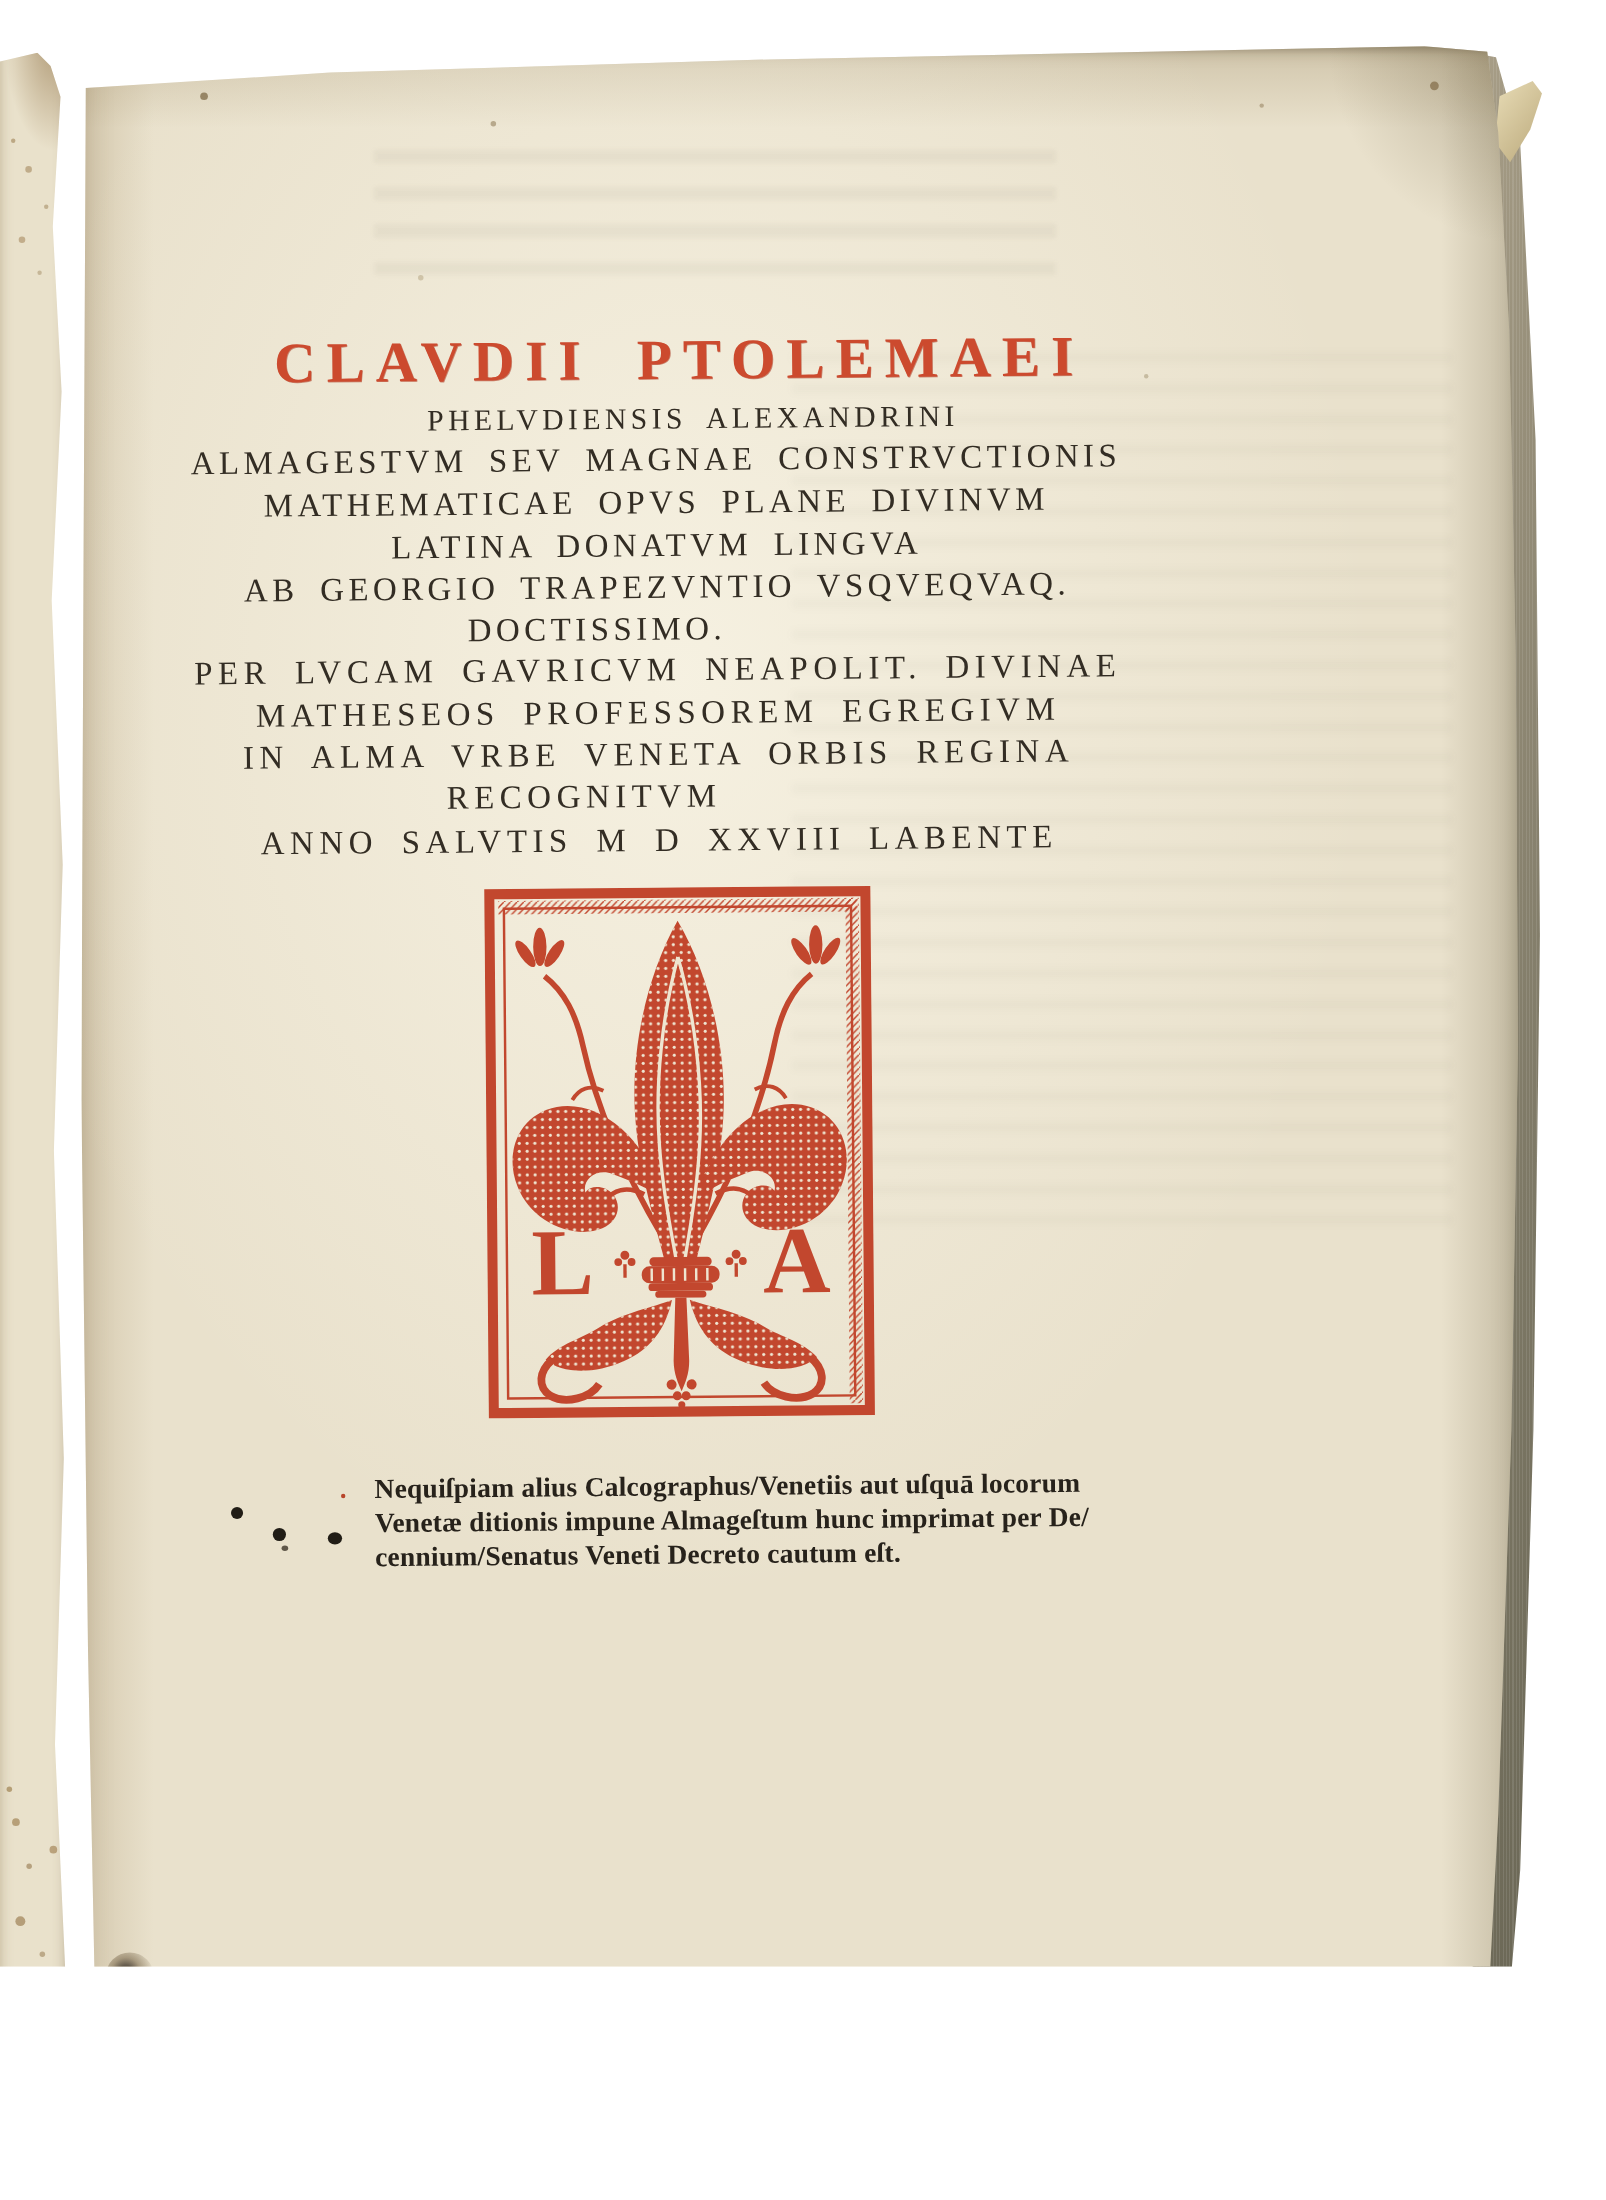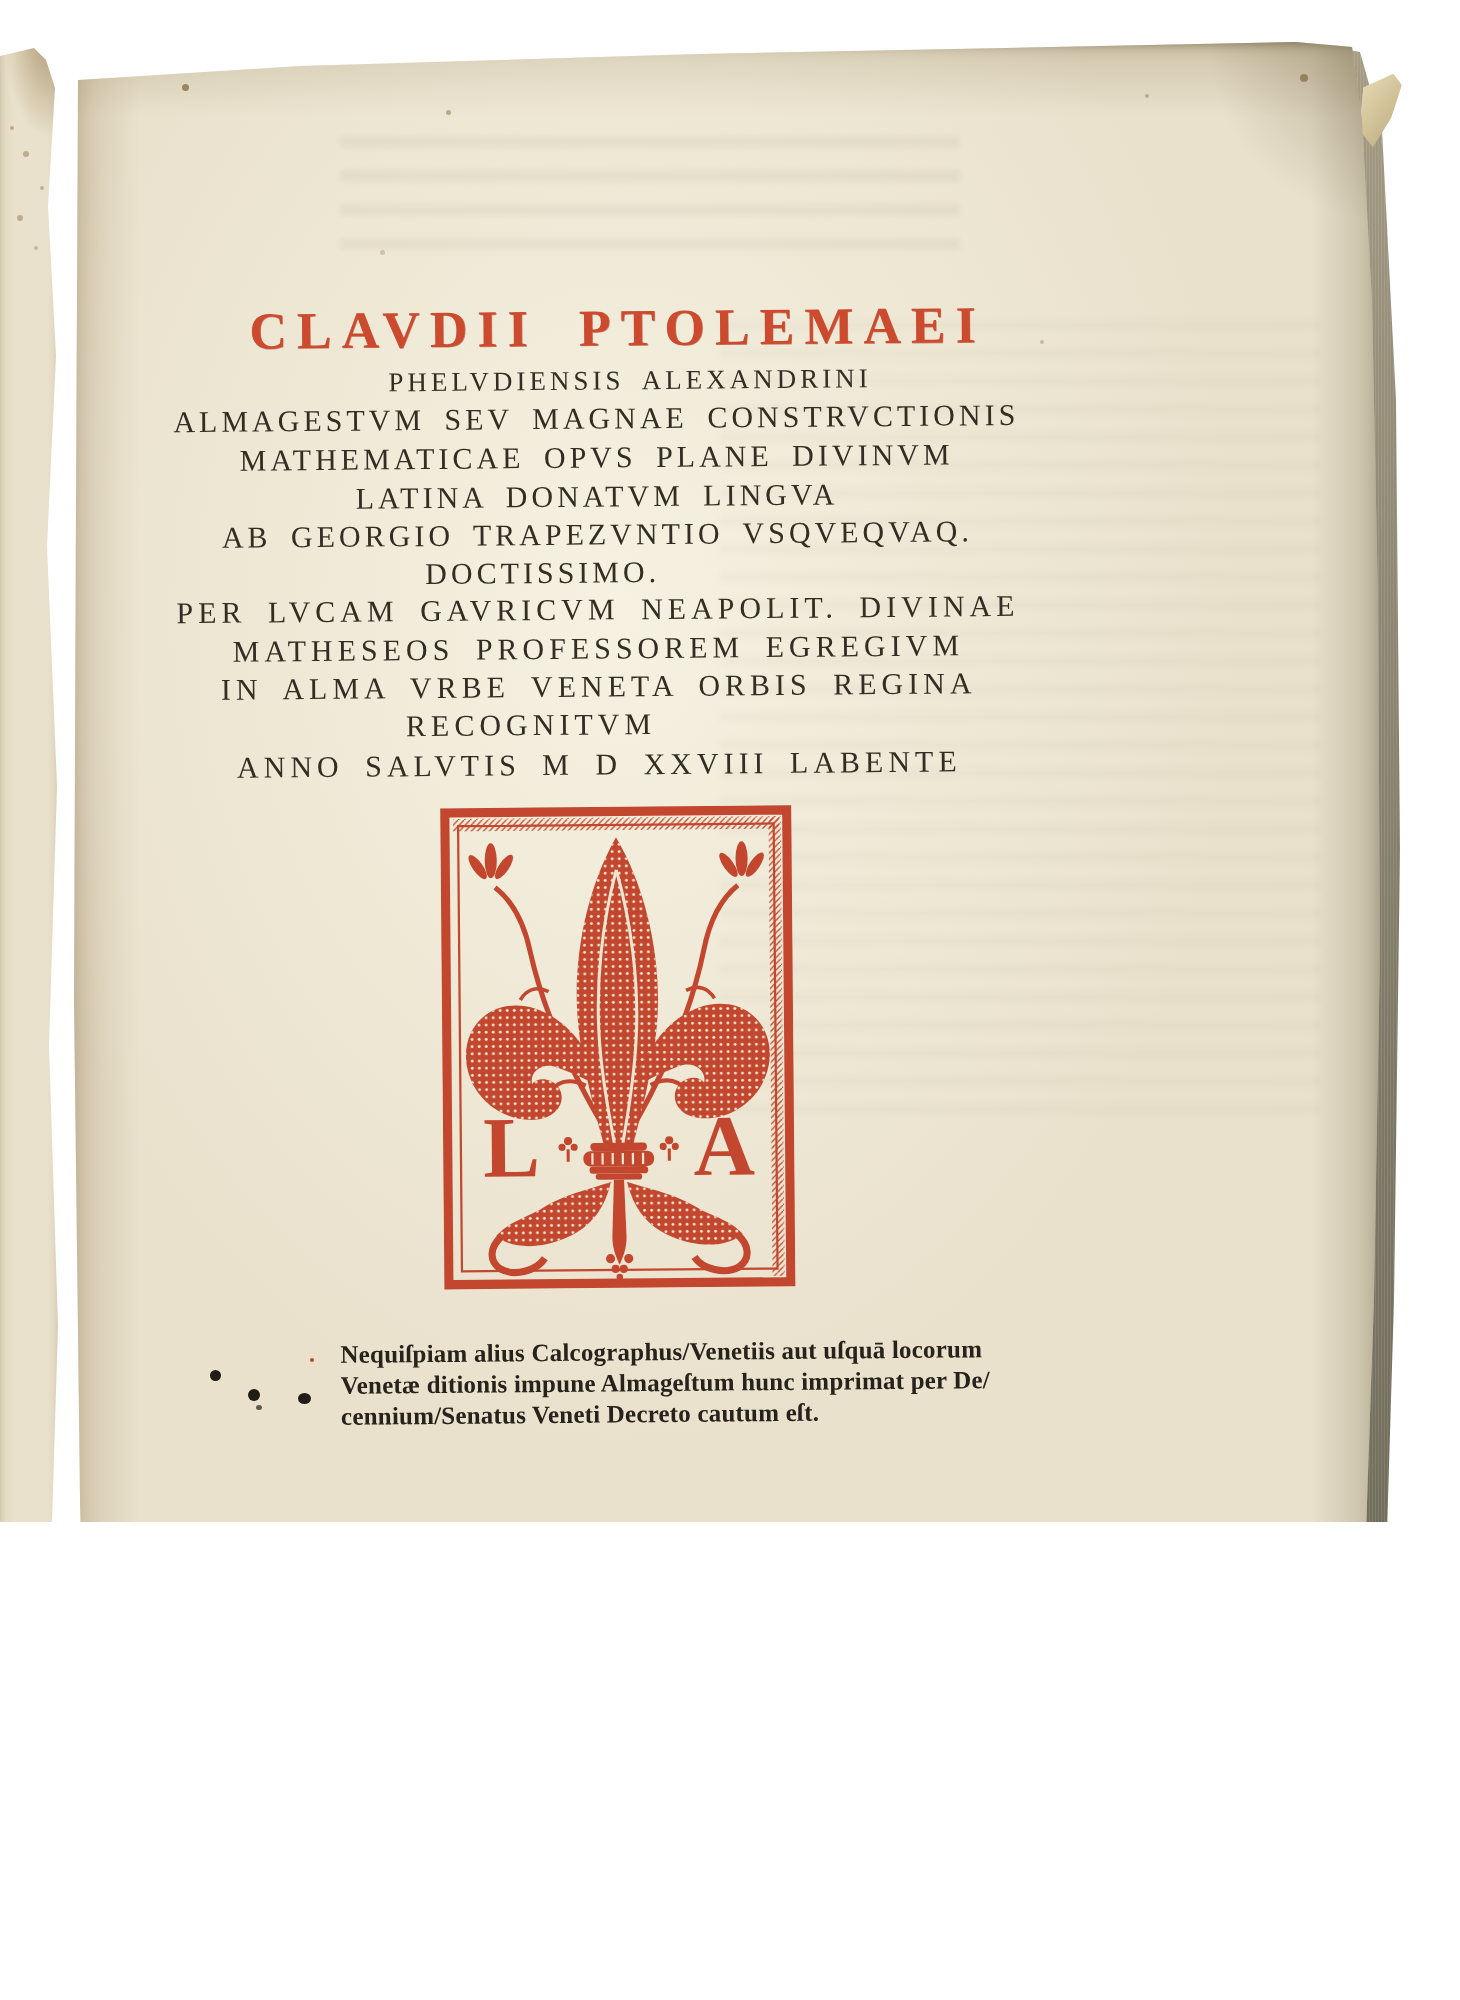--- a/index.html
+++ b/index.html
@@ -1,17 +1,17 @@
 <!DOCTYPE html>
 <html><head>
 <meta charset="utf-8">
 <style>
   html,body{margin:0;padding:0;background:#ffffff;}
   #stage{
-    position:relative;width:1460px;height:1522px;margin:0 auto;
+    position:relative;width:1460px;height:1788px;margin:0 auto;
     background:#ffffff;overflow:hidden;
     font-family:"Liberation Serif", serif;
   }
   
   .flyleaf{
     position:absolute;left:0;top:26px;width:70px;height:1974px;
     background:#e9e1cb;
     clip-path:polygon(0px 30px,34px 22px,46px 34px,55px 62px,48px 180px,56px 330px,47px 520px,57px 760px,49px 1020px,58px 1300px,50px 1560px,60px 1780px,53px 1920px,64px 1974px,0px 1974px);
     box-shadow:inset -10px 0 12px rgba(96,76,44,.38), inset 0 14px 12px rgba(110,82,40,.30);
   }

